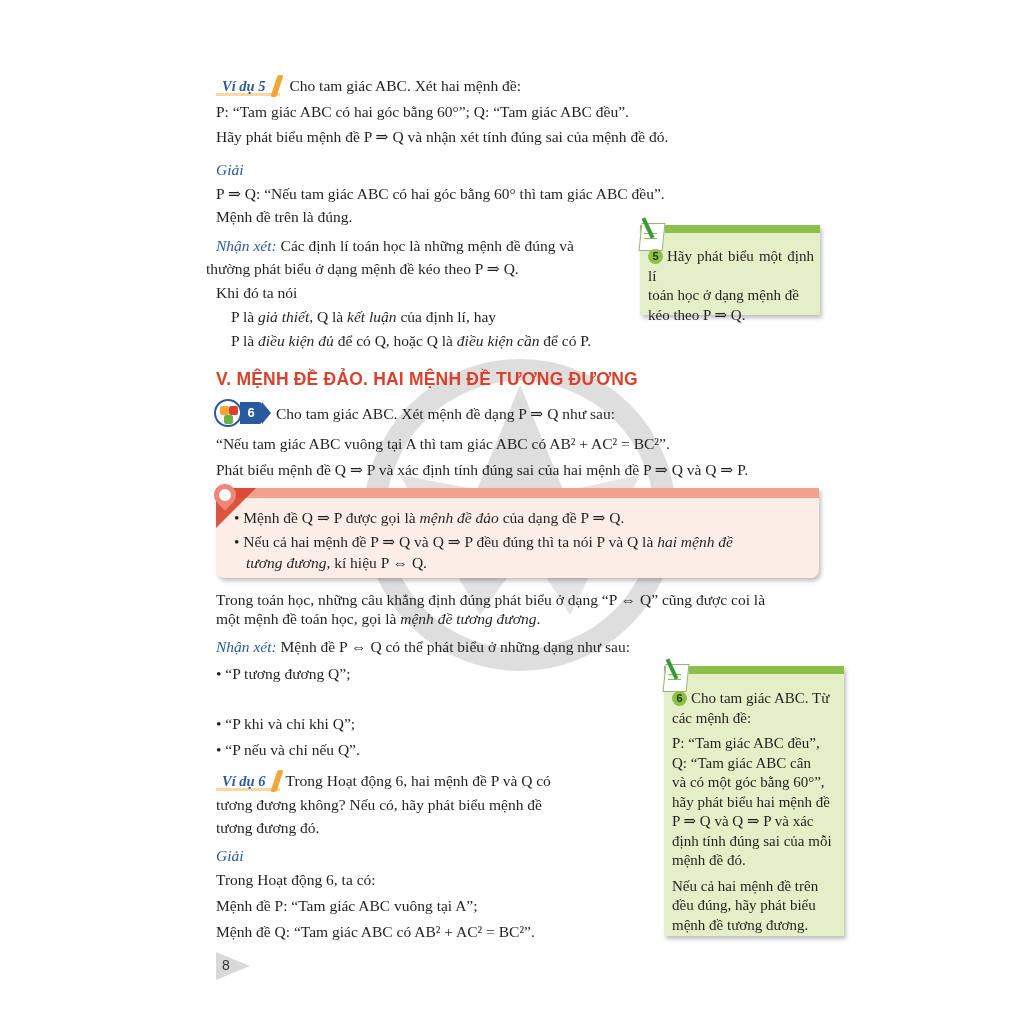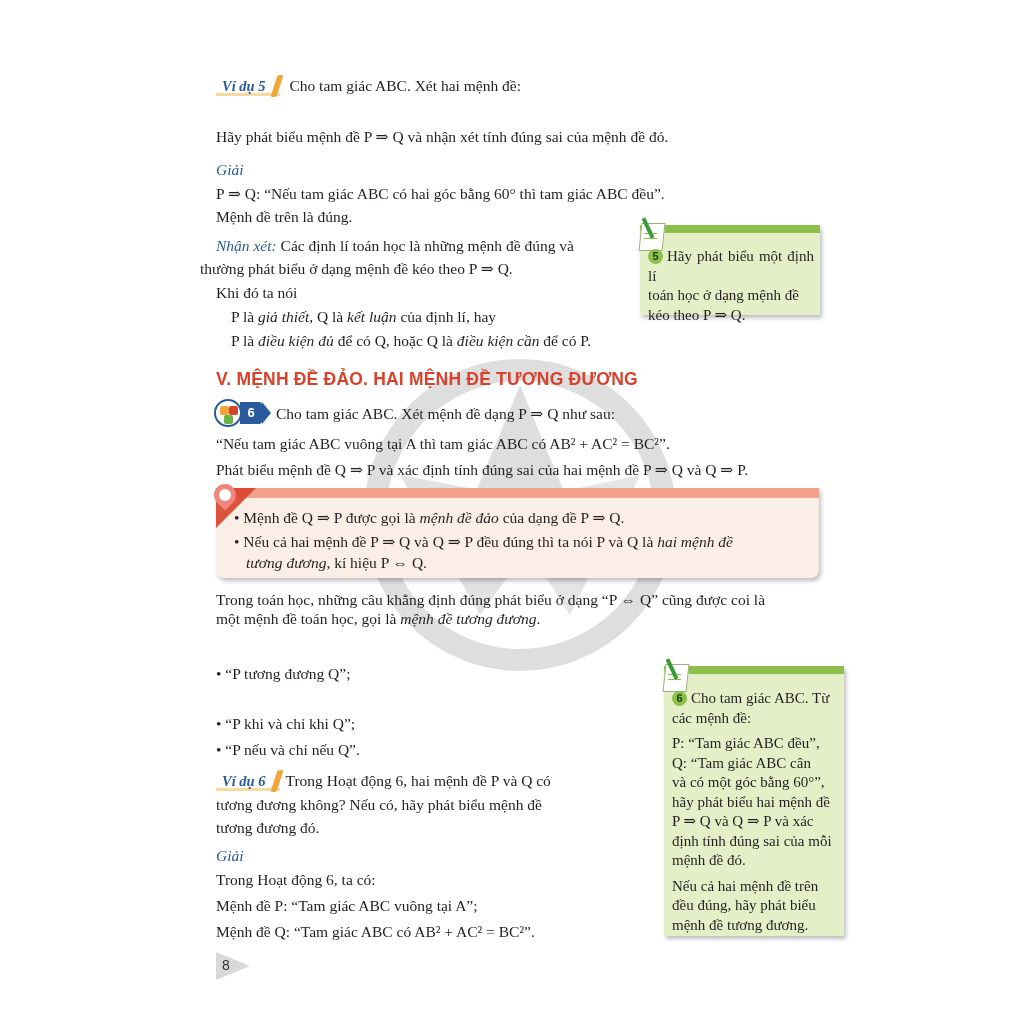--- a/index.html
+++ b/index.html
@@ -64,29 +64,30 @@
   <svg class="watermark" viewBox="0 0 320 320">
     <circle cx="160" cy="160" r="145" fill="none" stroke="#8a8a8a" stroke-width="22"></circle>
     <path d="M160 30 L230 200 L160 170 L90 200 Z" fill="#8a8a8a"></path>
     <path d="M40 120 L200 150 L120 260 Z" fill="#9a9a9a"></path>
     <path d="M280 120 L140 150 L210 260 Z" fill="#a5a5a5"></path>
   </svg>
 
   <div class="t" style="left:216px; top:76px;">
     <span class="vidu">Ví dụ 5</span><span> Cho tam giác ABC. Xét hai mệnh đề:</span>
   </div>
+  <div class="t" style="left:216px; top:102px;">P: “Tam giác ABC có hai góc bằng 60°”; Q: “Tam giác ABC đều”.</div>
   <div class="t" style="left:216px; top:127px;">Hãy phát biểu mệnh đề P ⇒ Q và nhận xét tính đúng sai của mệnh đề đó.</div>
   <div class="t blue-i" style="left:216px; top:160px;">Giải</div>
   <div class="t" style="left:216px; top:184px;">P ⇒ Q: “Nếu tam giác ABC có hai góc bằng 60° thì tam giác ABC đều”.</div>
   <div class="t" style="left:216px; top:207px;">Mệnh đề trên là đúng.</div>
 
   <div class="t" style="left:216px; top:236px;">
     <span class="blue-i">Nhận xét:</span><span> Các định lí toán học là những mệnh đề đúng và</span>
   </div>
-  <div class="t" style="left:200px; top:259px;">thường phát biểu ở dạng mệnh đề kéo theo P ⇒ Q.</div>
+  <div class="t" style="left:206px; top:259px;">thường phát biểu ở dạng mệnh đề kéo theo P ⇒ Q.</div>
   <div class="t" style="left:216px; top:283px;">Khi đó ta nói</div>
   <div class="t" style="left:231px; top:307px;">
     <span>P là </span><span class="i">giả thiết</span><span>, Q là </span><span class="i">kết luận</span><span> của định lí, hay</span>
   </div>
   <div class="t" style="left:231px; top:331px;">
     <span>P là </span><span class="i">điều kiện đủ</span><span> để có Q, hoặc Q là </span><span class="i">điều kiện cần</span><span> để có P.</span>
   </div>
 
   <div class="greenbox" style="left:640px; top:225px; width:180px; height:90px;">
     <div class="greenbar"></div>
@@ -135,20 +136,23 @@
     <div class="t" style="left:30px; top:65px;">
       <span class="i">tương đương</span><span>, kí hiệu P ⇔ Q.</span>
     </div>
   </div>
 
   <div class="t" style="left:216px; top:590px;">Trong toán học, những câu khẳng định đúng phát biểu ở dạng “P ⇔ Q” cũng được coi là</div>
   <div class="t" style="left:216px; top:609px;">
     <span>một mệnh đề toán học, gọi là </span><span class="i">mệnh đề tương đương</span><span>.</span>
   </div>
 
+  <div class="t" style="left:216px; top:637px;">
+    <span class="blue-i">Nhận xét:</span><span> Mệnh đề P ⇔ Q có thể phát biểu ở những dạng như sau:</span>
+  </div>
   <div class="t" style="left:216px; top:664px;">• “P tương đương Q”;</div>
   <div class="t" style="left:216px; top:714px;">• “P khi và chỉ khi Q”;</div>
   <div class="t" style="left:216px; top:740px;">• “P nếu và chỉ nếu Q”.</div>
 
   <div class="t" style="left:216px; top:771px;">
     <span class="vidu">Ví dụ 6</span><span>Trong Hoạt động 6, hai mệnh đề P và Q có</span>
   </div>
   <div class="t" style="left:216px; top:795px;">tương đương không? Nếu có, hãy phát biểu mệnh đề</div>
   <div class="t" style="left:216px; top:818px;">tương đương đó.</div>
   <div class="t blue-i" style="left:216px; top:846px;">Giải</div>

